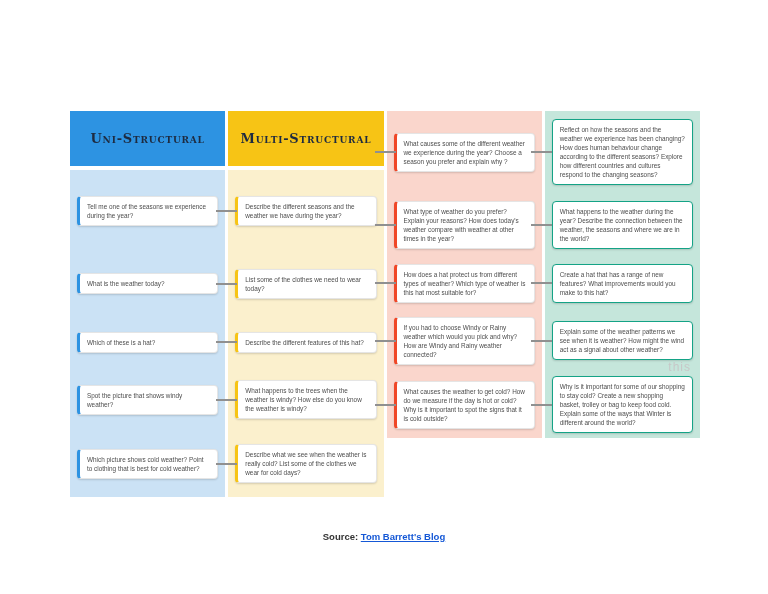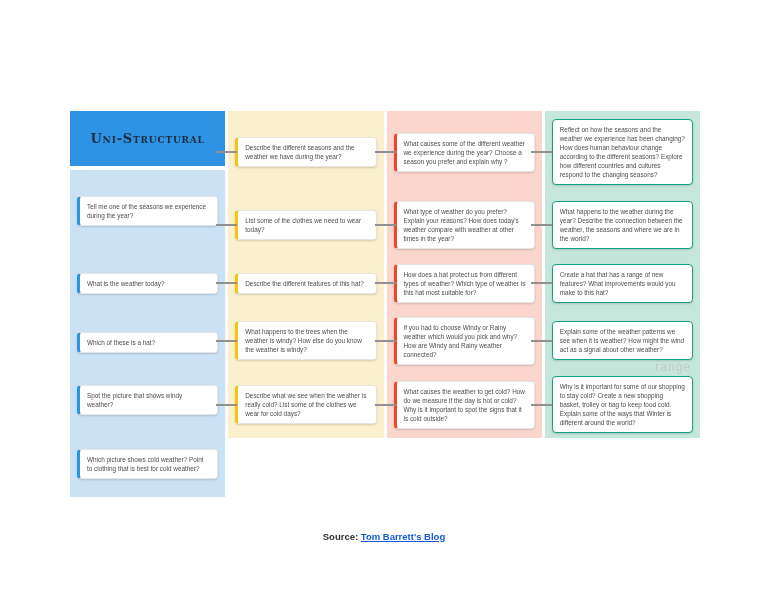--- a/index.html
+++ b/index.html
@@ -69,20 +69,21 @@
       <div class="cell r4">
           <div class="card">Spot the picture that shows windy weather?</div>
         </div>
       <div class="cell r5">
           <div class="card">Which picture shows cold weather? Point to clothing that is best for cold weather?</div>
         </div>
     </div>
   </div>
 
   <div class="column" style="--accent: #F7C415; --bg: #FBF0CD;">
+    <div class="col-header">Multi-Structural</div>
     <div class="col-body">
       <div class="cell r1">
           <div class="card">Describe the different seasons and the weather we have during the year?</div>
         </div>
       <div class="cell r2">
           <div class="card">List some of the clothes we need to wear today?</div>
         </div>
       <div class="cell r3">
           <div class="card">Describe the different features of this hat?</div>
         </div>
@@ -128,19 +129,19 @@
         </div>
       <div class="cell r4">
           <div class="card">Explain some of the weather patterns we see when it is weather? How might the wind act as a signal about other weather?</div>
         </div>
       <div class="cell r5">
           <div class="card">Why is it important for some of our shopping to stay cold? Create a new shopping basket, trolley or bag to keep food cold. Explain some of the ways that Winter is different around the world?</div>
         </div>
     </div>
   </div>
 
-  <div class="watermark">range</div>
+  <div class="watermark">this</div>
 </div>
 
 <div class="footer">
   <span>Source:</span>
   <a>Tom Barrett's Blog</a>
 </div>
 
 </body></html>

